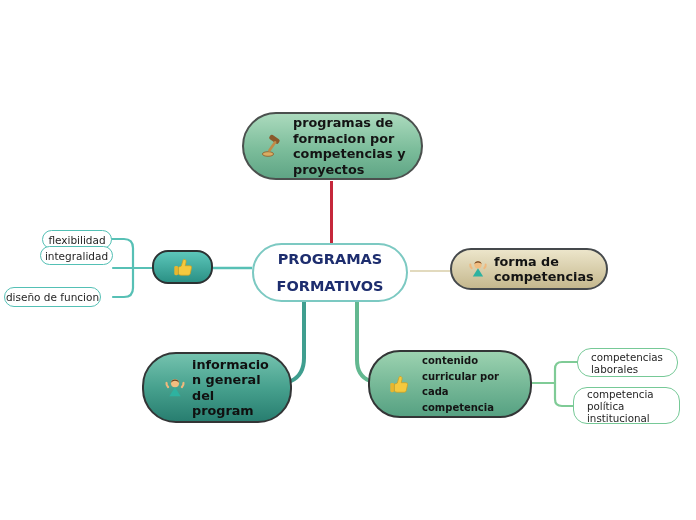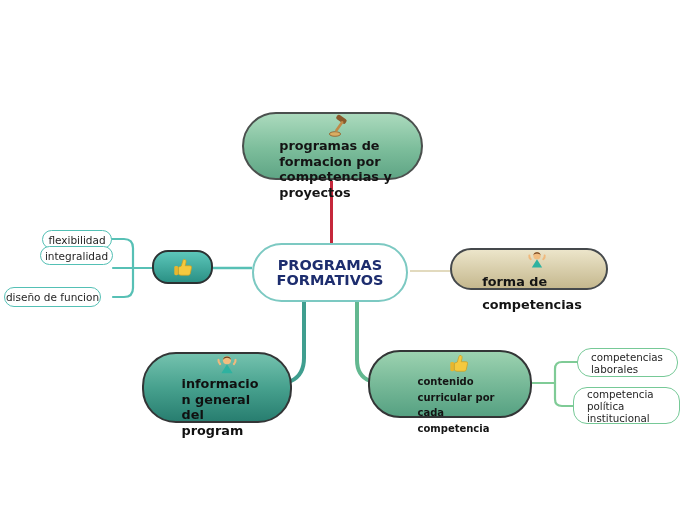--- a/index.html
+++ b/index.html
@@ -1,36 +1,36 @@
 <!DOCTYPE html>
 <html><head>
 <meta charset="utf-8">
 <style>
   html,body{margin:0;padding:0;background:#ffffff;}
   .stage{position:relative;width:696px;height:520px;background:#ffffff;overflow:hidden;
          font-family:"DejaVu Sans","Liberation Sans",sans-serif;}
   svg.wires{position:absolute;left:0;top:0;width:696px;height:520px;}
-  .node{position:absolute;box-sizing:border-box;display:flex;align-items:center;flex-direction:column;}
+  .node{position:absolute;box-sizing:border-box;display:flex;align-items:center;}
   .node .lbl{white-space:pre;}
 
   .node-formacion{left:242px;top:112px;width:181px;height:68px;border-radius:34px;
     background:linear-gradient(#abdabd,#7cbd9b 55%,#5fa585);border:2.5px solid #4b504e;}
   .node-formacion .lbl{font-size:12.8px;font-weight:bold;color:#141414;line-height:15.5px;margin-left:6px;}
   .node-formacion .ic{margin-left:17px;}
 
   .node-central{left:252px;top:243px;width:156px;height:59px;border-radius:30px;
     background:#ffffff;border:2px solid #7cc9c2;justify-content:center;}
-  .node-central .lbl{font-size:14.5px;font-weight:bold;color:#1d2d6e;line-height:15px;text-align:center;}
+  .node-central .lbl{font-size:14.5px;font-weight:bold;color:#1d2d6e;line-height:27px;text-align:center;}
 
   .node-like{left:152px;top:250px;width:61px;height:34px;border-radius:16px;
     background:linear-gradient(#5cc6ba,#2b9185);border:2.5px solid #2c3132;justify-content:center;}
 
   .node-forma{left:450px;top:248px;width:158px;height:42px;border-radius:21px;
     background:linear-gradient(#ece5ca,#c5b88e);border:2.5px solid #45494c;}
-  .node-forma .lbl{font-size:12.8px;font-weight:bold;color:#141414;line-height:23px;margin-left:6px;}
+  .node-forma .lbl{font-size:12.8px;font-weight:bold;color:#141414;line-height:15px;margin-left:6px;}
   .node-forma .ic{margin-left:16px;}
 
   .node-info{left:142px;top:352px;width:150px;height:71px;border-radius:34px;
     background:linear-gradient(#74c2ae,#47a18e 50%,#287e70);border:2.5px solid #333536;}
   .node-info .lbl{font-size:12.8px;font-weight:bold;color:#101010;line-height:15.5px;margin-left:6px;}
   .node-info .ic{margin-left:20px;}
 
   .node-contenido{left:368px;top:350px;width:164px;height:68px;border-radius:32px;
     background:linear-gradient(#9cd2b0,#77b998 50%,#56a182);border:2.5px solid #333536;}
   .node-contenido .lbl{font-size:10px;font-weight:bold;color:#141414;line-height:15.5px;margin-left:12px;}

